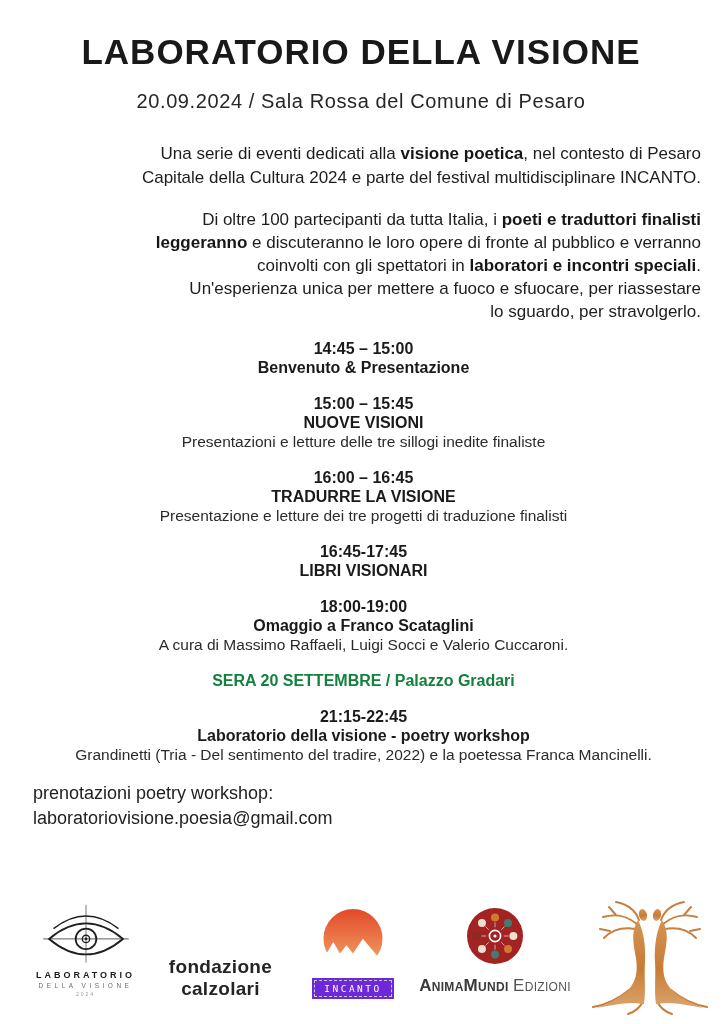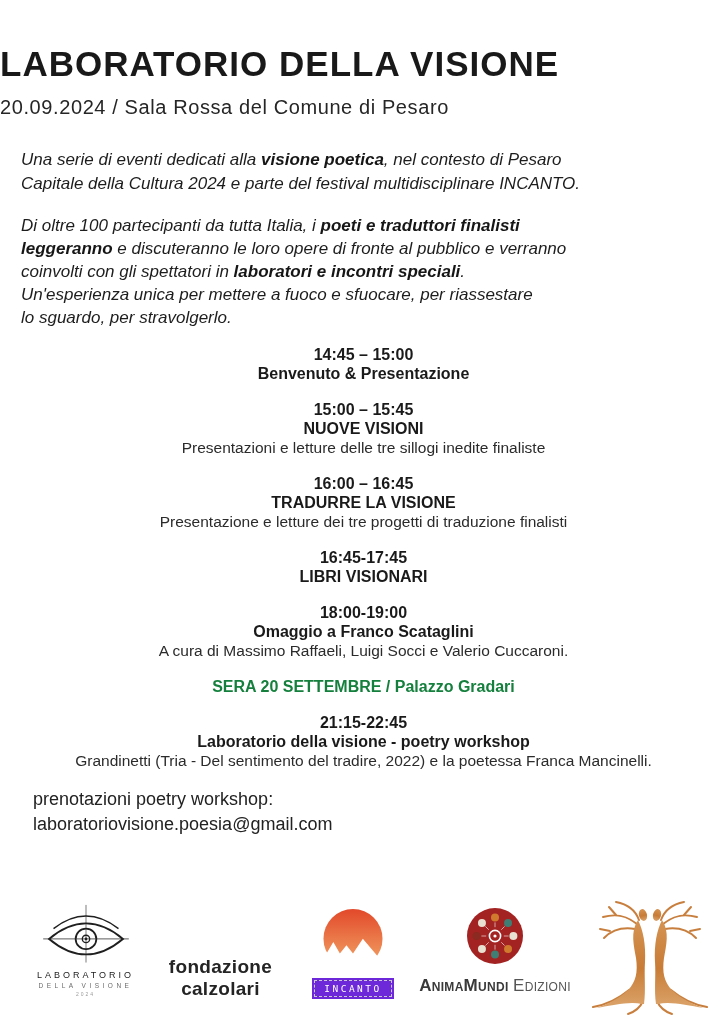--- a/index.html
+++ b/index.html
@@ -1,25 +1,25 @@
 <!DOCTYPE html>
 <html><head>
 <meta charset="utf-8">
 <style>
   html,body{margin:0;padding:0;background:#ffffff;}
   .page{
     position:relative;width:722px;height:1024px;overflow:hidden;background:#ffffff;
     color:#1d1d1d;font-family:"Liberation Sans",sans-serif;margin:0 auto;
   }
   
-  header{padding-top:44px;text-align:left;}
+  header{padding-top:32px;text-align:center;}
   h1{margin:0;font-size:35px;line-height:40px;font-weight:700;letter-spacing:1px;color:#191919;}
-  .subtitle{margin-top:10px;font-size:20px;line-height:26px;letter-spacing:.6px;color:#262626;}
-  
-  .intro{text-align:left;font-style:italic;}
+  .subtitle{margin-top:16px;font-size:20px;line-height:26px;letter-spacing:.6px;color:#262626;}
+  
+  .intro{text-align:right;}
   .intro-p1{margin:28px auto 0;font-size:17px;line-height:24px;max-width:680px;}
   .intro-p2{margin:18px auto 0;font-size:17px;line-height:23px;max-width:680px;}
   .l{display:block;}
   b{font-weight:700;color:#161616;}
   
   .schedule{margin-top:16px;padding-left:33px;padding-right:28px;text-align:center;}
   .sched-item{margin:0 0 17px 0;font-size:16px;line-height:19px;}
   .sched-time,.sched-title{display:block;font-weight:700;color:#1a1a1a;}
   .sched-desc{display:block;font-weight:400;color:#2b2b2b;font-size:15.5px;}
   .evening-header{margin:0 0 17px 0;font-size:16px;line-height:19px;font-weight:700;color:#15803d;}
@@ -27,21 +27,21 @@
   .contact{margin-top:13px;padding-left:33px;font-size:18px;line-height:25px;color:#222;}
   .contact span{display:block;}
   
   .footer{position:absolute;left:0;top:898px;width:722px;height:126px;}
   .logo-cell{position:absolute;text-align:center;}
   .cell-lab{left:28px;top:4px;width:115px;}
   .cell-fond{left:138px;top:58px;width:165px;}
   .cell-inc{left:303px;top:6px;width:100px;}
   .cell-am{left:410px;top:6px;width:170px;}
   .cell-trees{left:582px;top:0;width:135px;}
-  .lab-line1{font-size:9px;font-weight:400;letter-spacing:3px;color:#1c1c1c;margin-top:2px;}
+  .lab-line1{font-size:9px;font-weight:700;letter-spacing:3px;color:#1c1c1c;margin-top:2px;}
   .lab-line2{font-size:6.5px;letter-spacing:3.5px;color:#6b6b6b;margin-top:2px;}
   .lab-line3{font-size:5px;letter-spacing:2px;color:#9a9a9a;margin-top:2px;}
   .fond-text{font-size:19px;font-weight:700;letter-spacing:.3px;color:#242424;}
   .badge-outer{display:inline-block;background:#6d28d9;padding:2px;margin-top:4px;}
   .badge-inner{display:block;border:1px dashed #c9c9c9;padding:2px 9px;color:#ffffff;
     font-size:9.5px;letter-spacing:2.5px;font-family:"DejaVu Sans Mono",monospace;}
   .am-text{margin-top:4px;white-space:nowrap;}
   .am-name{font-variant:small-caps;font-weight:700;font-size:17px;color:#3a3a3a;letter-spacing:.3px;}
   .am-suffix{font-variant:small-caps;font-weight:400;font-size:17px;color:#555;letter-spacing:.3px;}
 </style>

